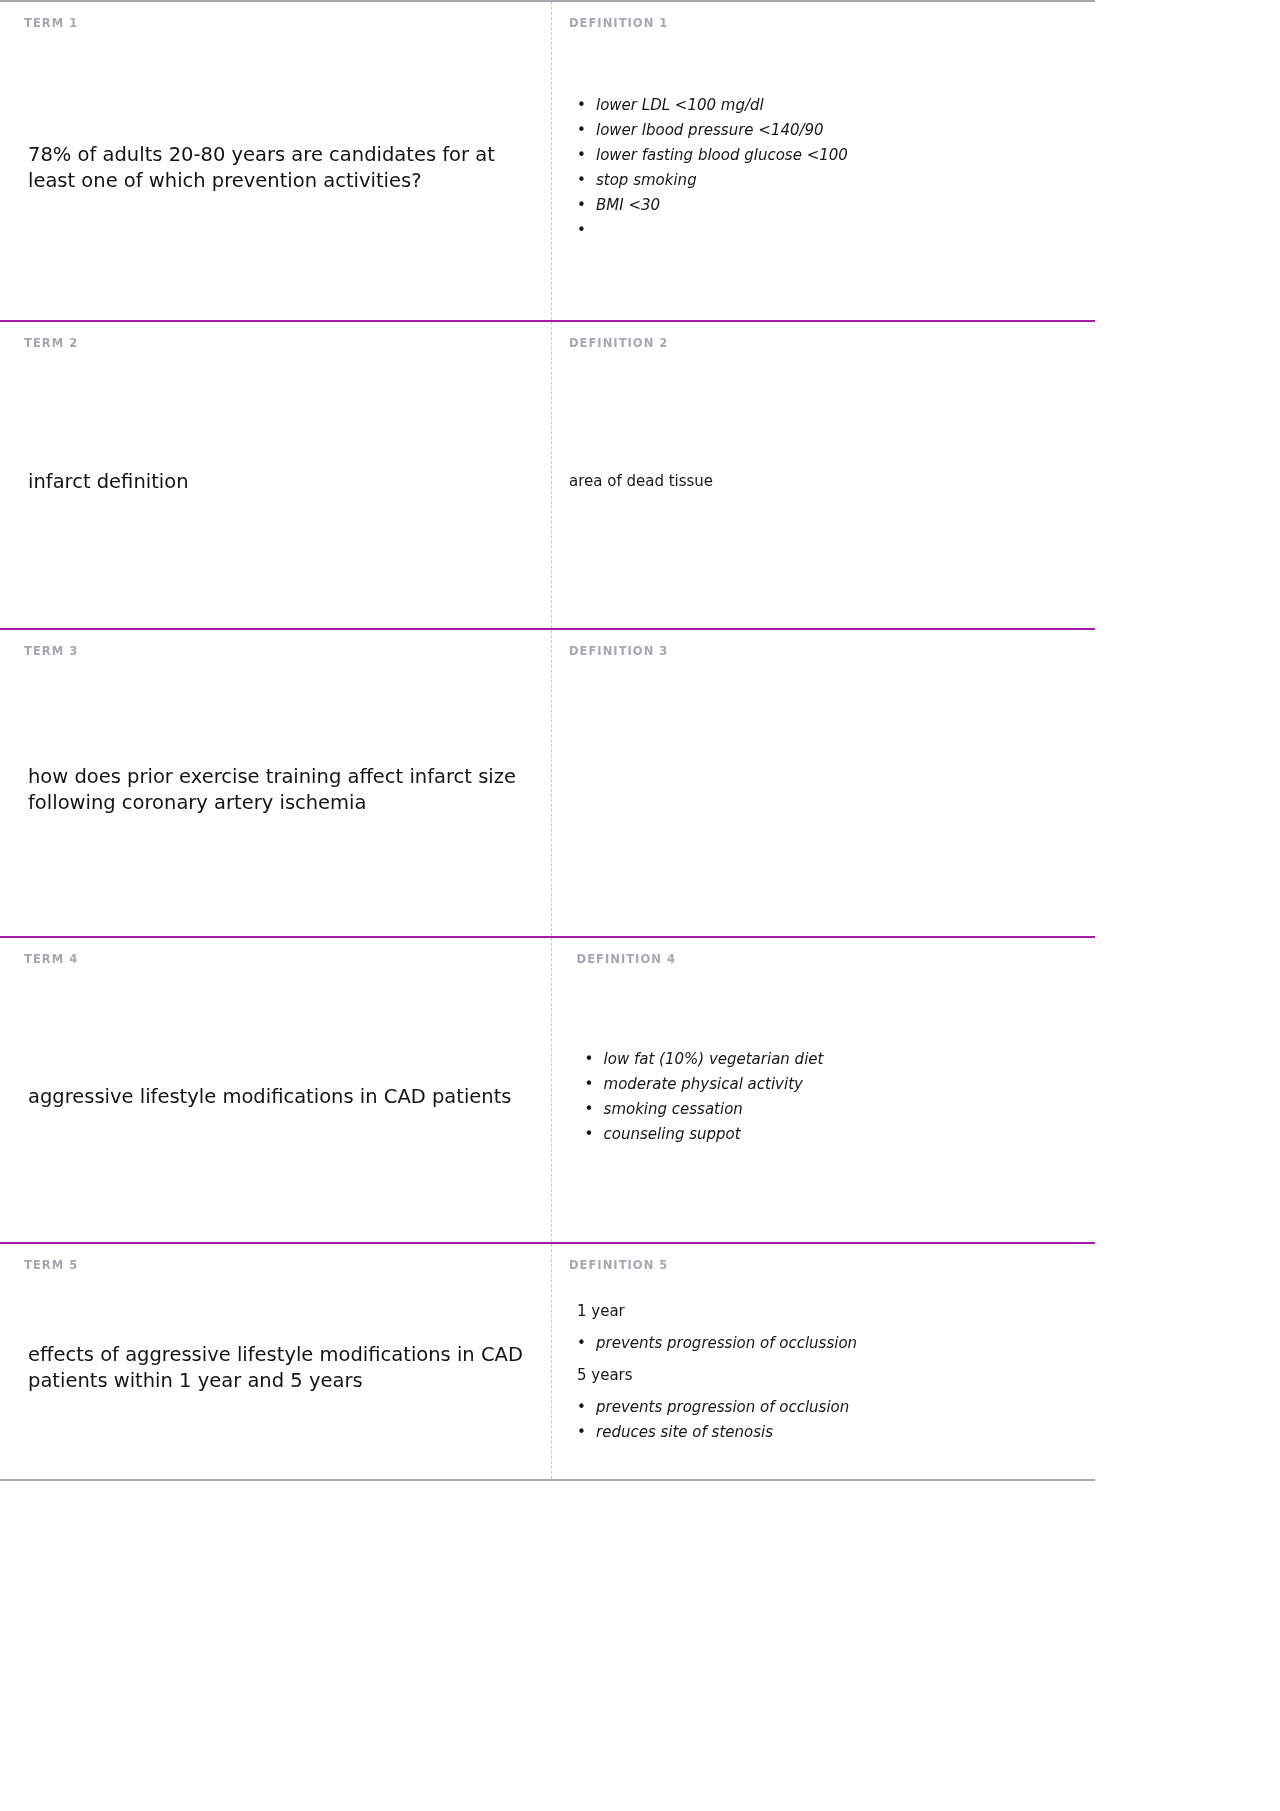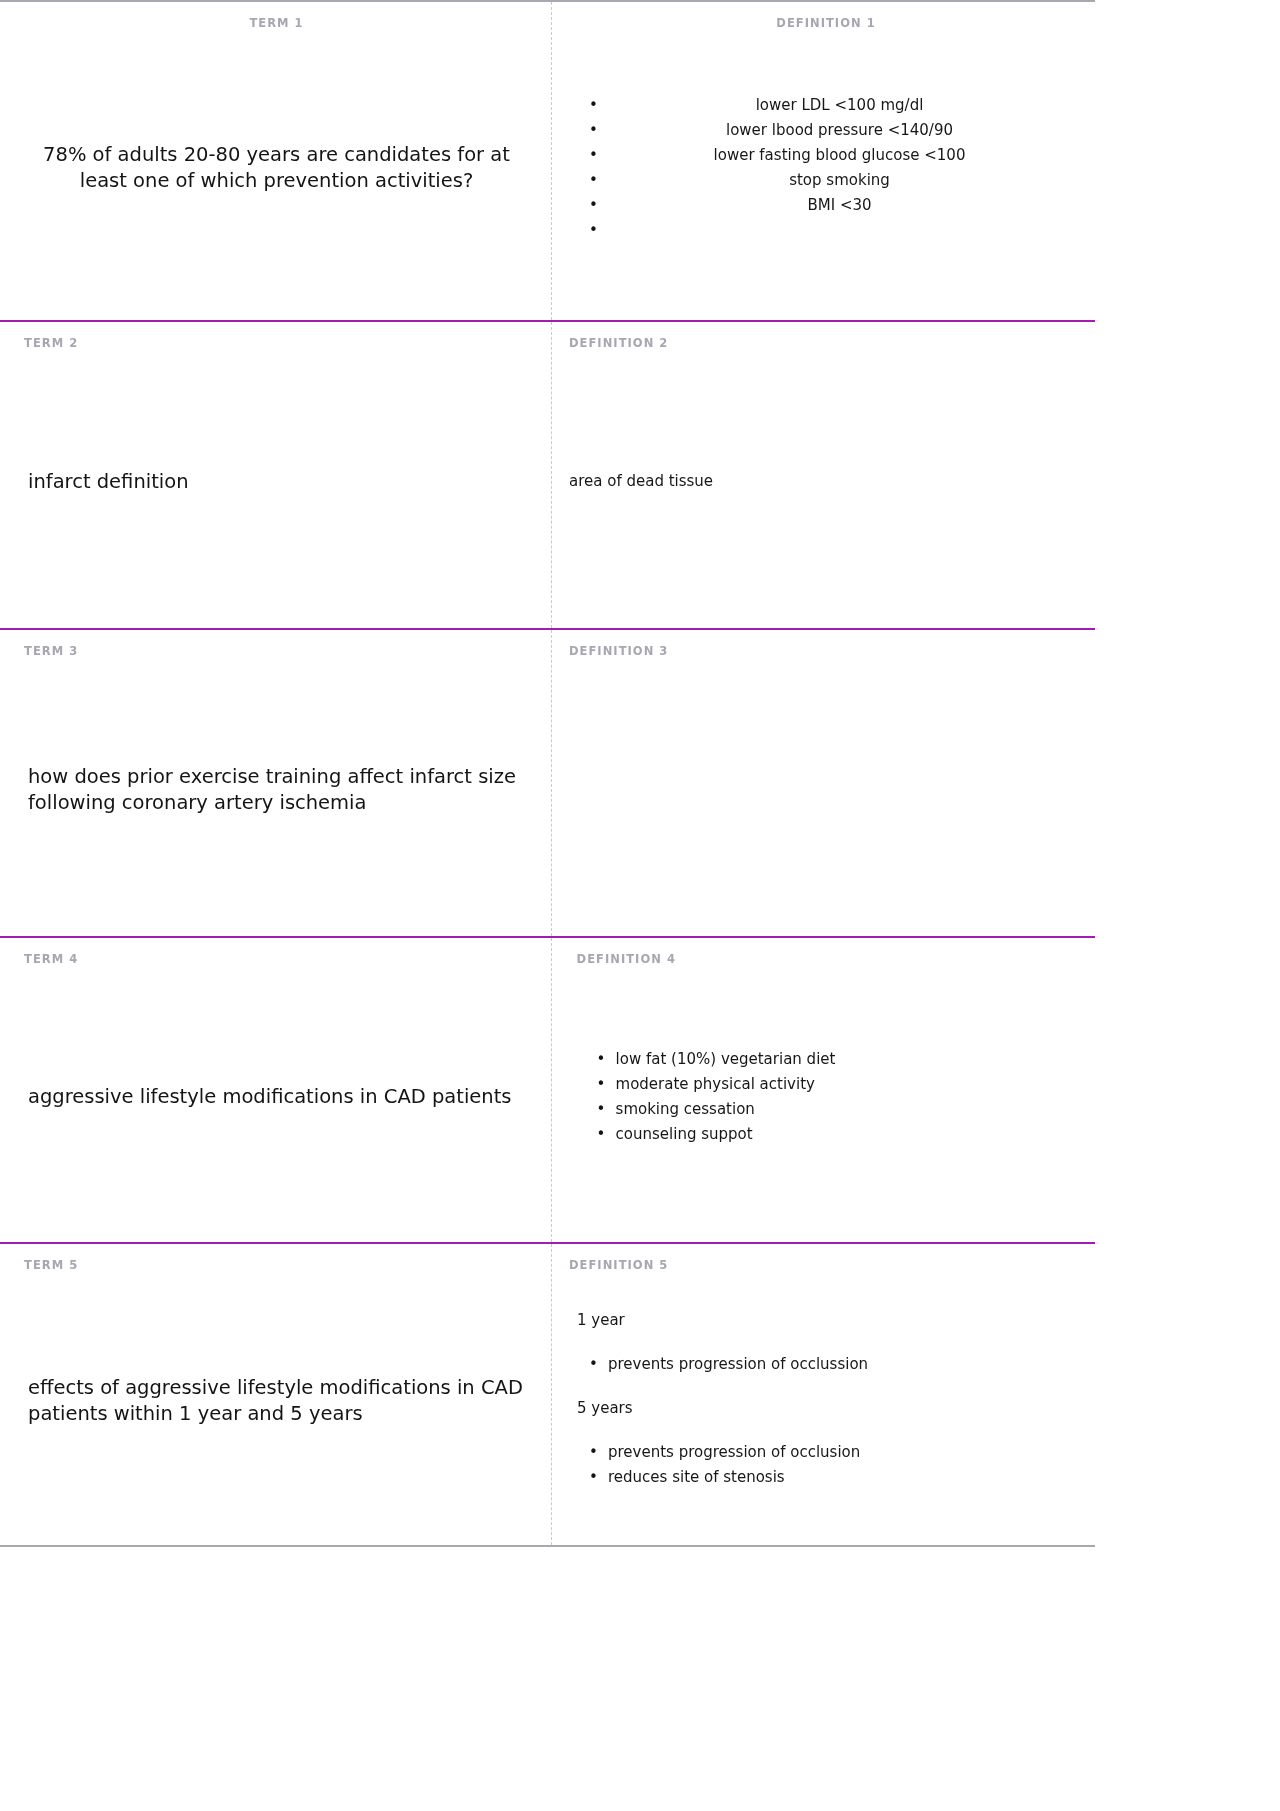--- a/index.html
+++ b/index.html
@@ -90,22 +90,23 @@
 
   .def-text {
     font-size: 15px;
     line-height: 1.42;
     color: #171717;
     margin: 0;
   }
 
   ul.def-list {
     list-style: none;
-    margin: 12px;
+    margin: 0;
     padding: 0;
+    font-style: italic;
   }
   ul.def-list > li {
     position: relative;
     font-size: 15px;
     line-height: 1.66;
     color: #171717;
     padding-left: 27px;
     min-height: 1.66em;
   }
   ul.def-list > li::before {
@@ -121,25 +122,25 @@
 
   .group-heading {
     font-size: 15px;
     line-height: 1.55;
     color: #171717;
     margin: 8px;
   }
   ul.def-list.tight > li { line-height: 1.62; }
 
   
-  .h1 { height: 320px; text-align: center; }
+  .h1 { height: 320px; }
   .h2 { height: 308px; }
   .h3 { height: 308px; }
   .h4 { height: 306px; gap: 15px; }
-  .h5 { height: 303px; }
+  .h5 { height: 237px; }
 
   .bottom-rule {
     width: 1095px;
     border-top: 2px solid #a8a8b0;
   }
 </style>
 </head>
 <body>
 
 <div class="sheet">

